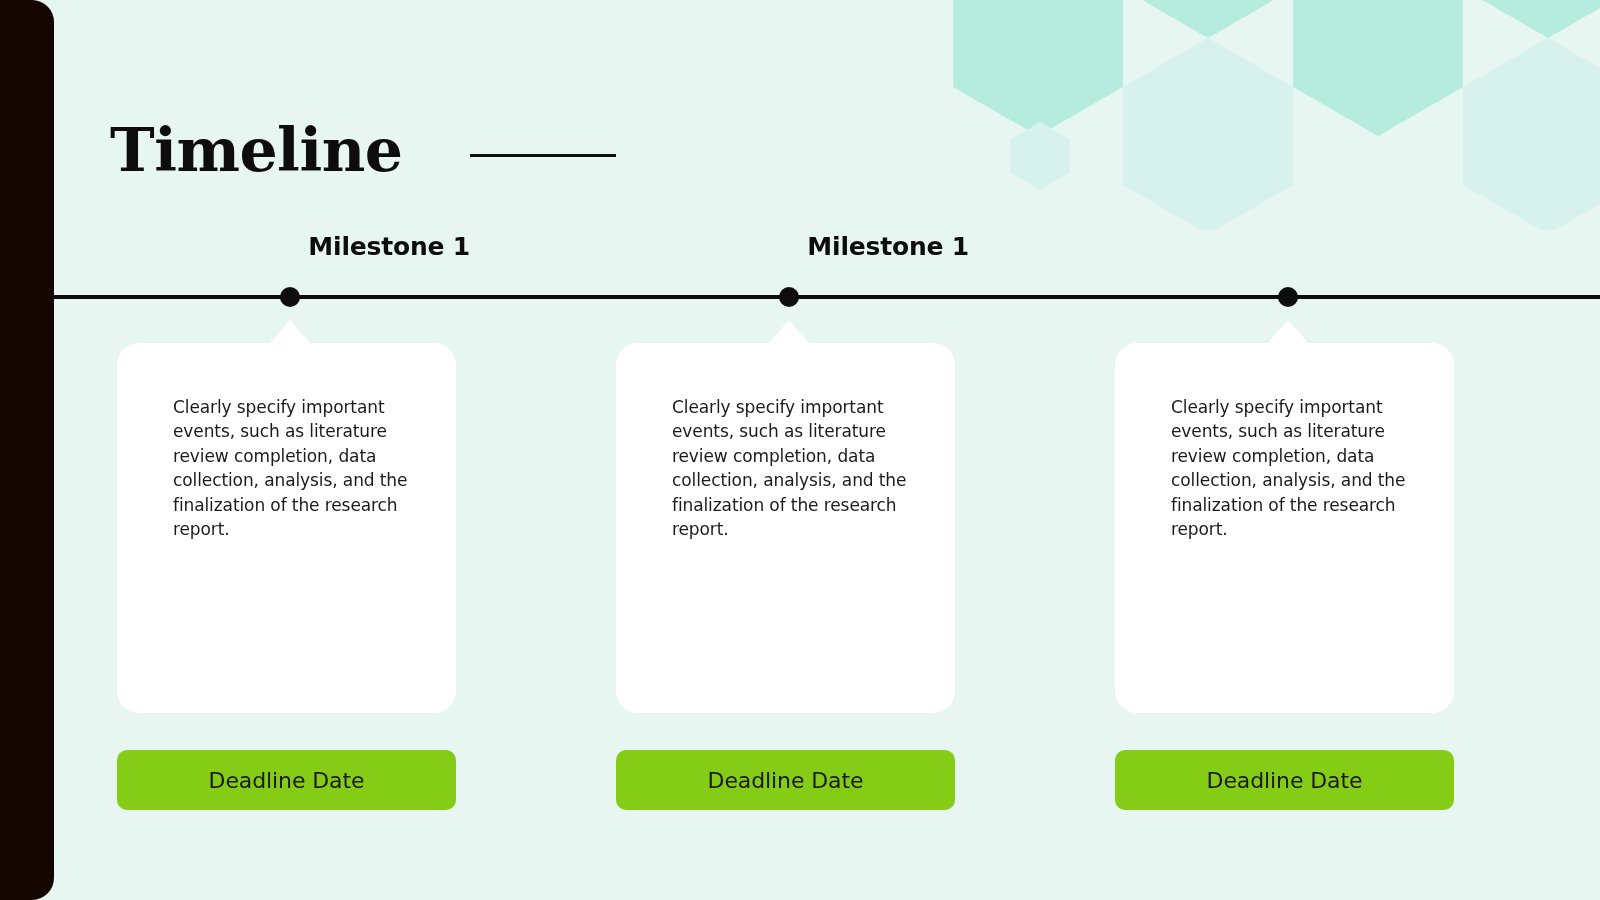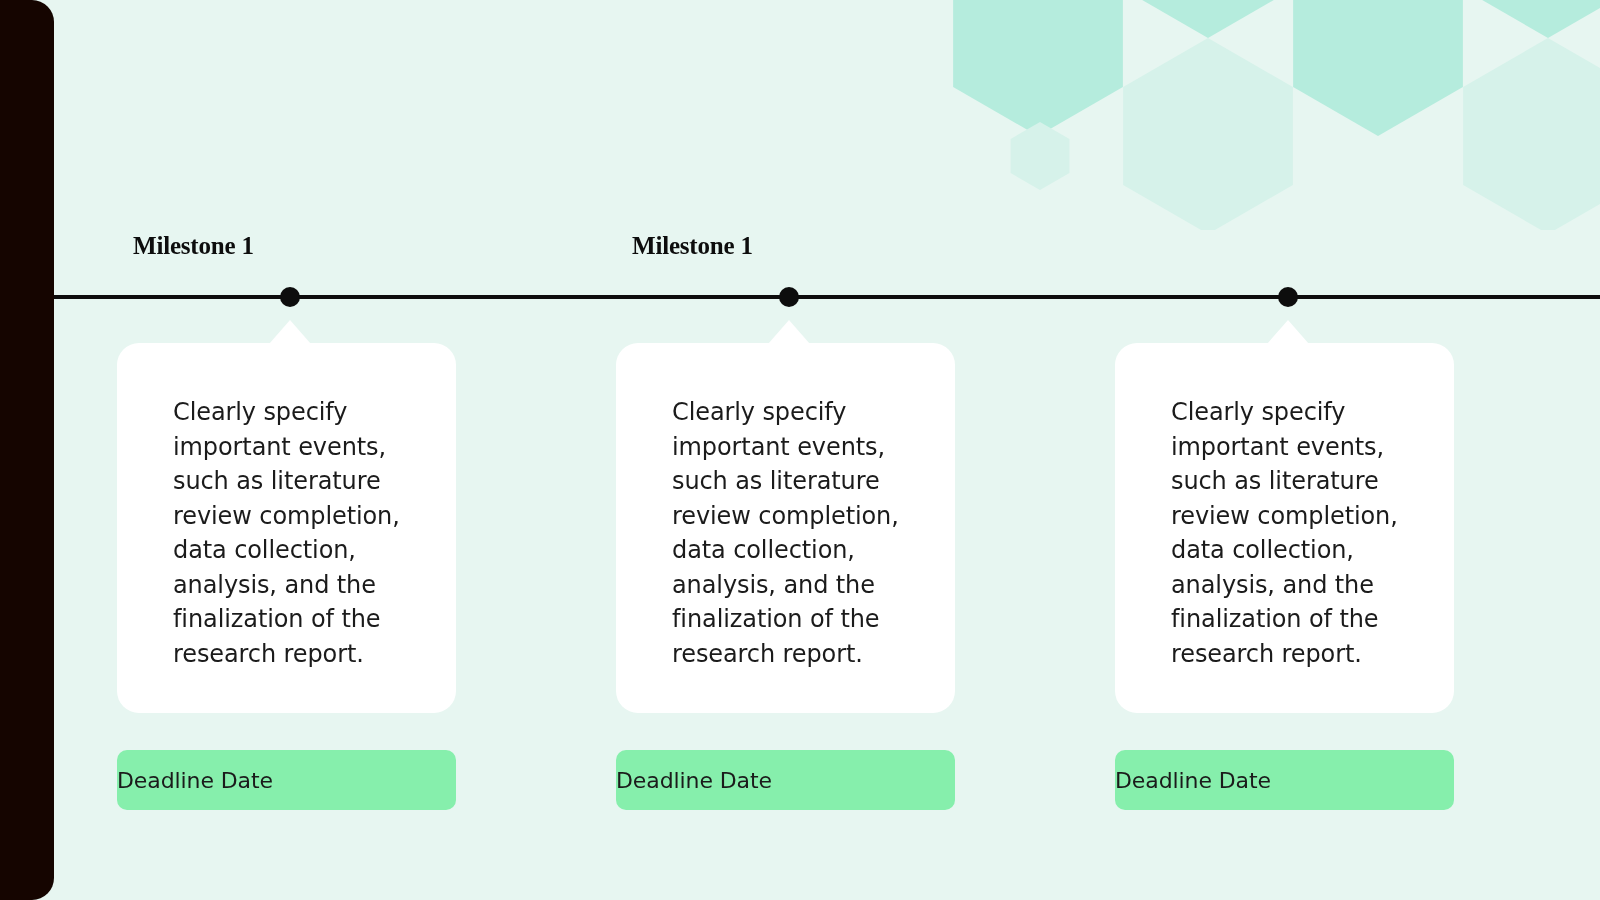--- a/index.html
+++ b/index.html
@@ -87,28 +87,27 @@
     width: 345px;
     height: 900px;
   }
   .milestone-col.c0 { left: 7px; }
   .milestone-col.c1 { left: 506px; }
   .milestone-col.c2 { left: 1005px; }
 
   .milestone-heading {
     position: absolute;
     top: 232px;
-    left: 16px;
+    left: 8px;
     width: 345px;
-    text-align: left;
+    text-align: right;
     font-size: 25px;
     font-weight: 700;
     color: #0d0d0d;
     letter-spacing: -0.2px;
-    font-family: Liberation Serif, serif;
   }
 
   .axis-dot {
     position: absolute;
     top: 287px;
     left: 50%;
     transform: translateX(-50%);
     width: 20px;
     height: 20px;
     border-radius: 50%;
@@ -132,37 +131,37 @@
     top: 343px;
     left: 0;
     width: 339px;
     height: 370px;
     background: #ffffff;
     border-radius: 22px;
     box-sizing: border-box;
     padding: 52px 40px 0 56px;
   }
   .card-body {
-    font-size: 24px;
+    font-size: 17px;
     line-height: 1.44;
     color: #1b1b1b;
     letter-spacing: -0.1px;
   }
 
   .deadline-badge {
     position: absolute;
     top: 750px;
     left: 0;
     width: 339px;
     height: 60px;
-    background: #86efac;
+    background: #84cc16;
     border-radius: 10px;
     display: flex;
     align-items: center;
-    justify-content: flex-start;
+    justify-content: center;
     font-size: 22px;
     color: #1b1b1b;
     letter-spacing: -0.1px;
   }
 </style>
 </head>
 <body>
 
 <div id="slide">
 
@@ -171,20 +170,24 @@
       <polygon points="1292.87,-109.00 1292.87,-11.00 1208.00,38.00 1123.13,-11.00 1123.13,-109.00 1208.00,-158.00" fill="#b5ecdd"></polygon>
       <polygon points="1462.87,-11.00 1462.87,87.00 1378.00,136.00 1293.13,87.00 1293.13,-11.00 1378.00,-60.00" fill="#b5ecdd"></polygon>
       <polygon points="1632.87,-109.00 1632.87,-11.00 1548.00,38.00 1463.13,-11.00 1463.13,-109.00 1548.00,-158.00" fill="#b5ecdd"></polygon>
       <polygon points="1292.87,87.00 1292.87,185.00 1208.00,234.00 1123.13,185.00 1123.13,87.00 1208.00,38.00" fill="#d6f2ea"></polygon>
       <polygon points="1632.87,87.00 1632.87,185.00 1548.00,234.00 1463.13,185.00 1463.13,87.00 1548.00,38.00" fill="#d6f2ea"></polygon>
       <polygon points="1069.44,139.00 1069.44,173.00 1040.00,190.00 1010.56,173.00 1010.56,139.00 1040.00,122.00" fill="#d6f2ea"></polygon>
     </svg>
 
   <div id="sidebar-rail"></div>
 
+  <div id="header">
+    <div id="page-title">Timeline</div>
+    <div id="title-rule"></div>
+  </div>
 
   <div id="timeline-axis"></div>
 
   <div id="columns">
 
     <div class="milestone-col c0">
       <div class="milestone-heading">Milestone 1</div>
       <div class="axis-dot"></div>
       <div class="card-pointer"></div>
       <div class="milestone-card">

